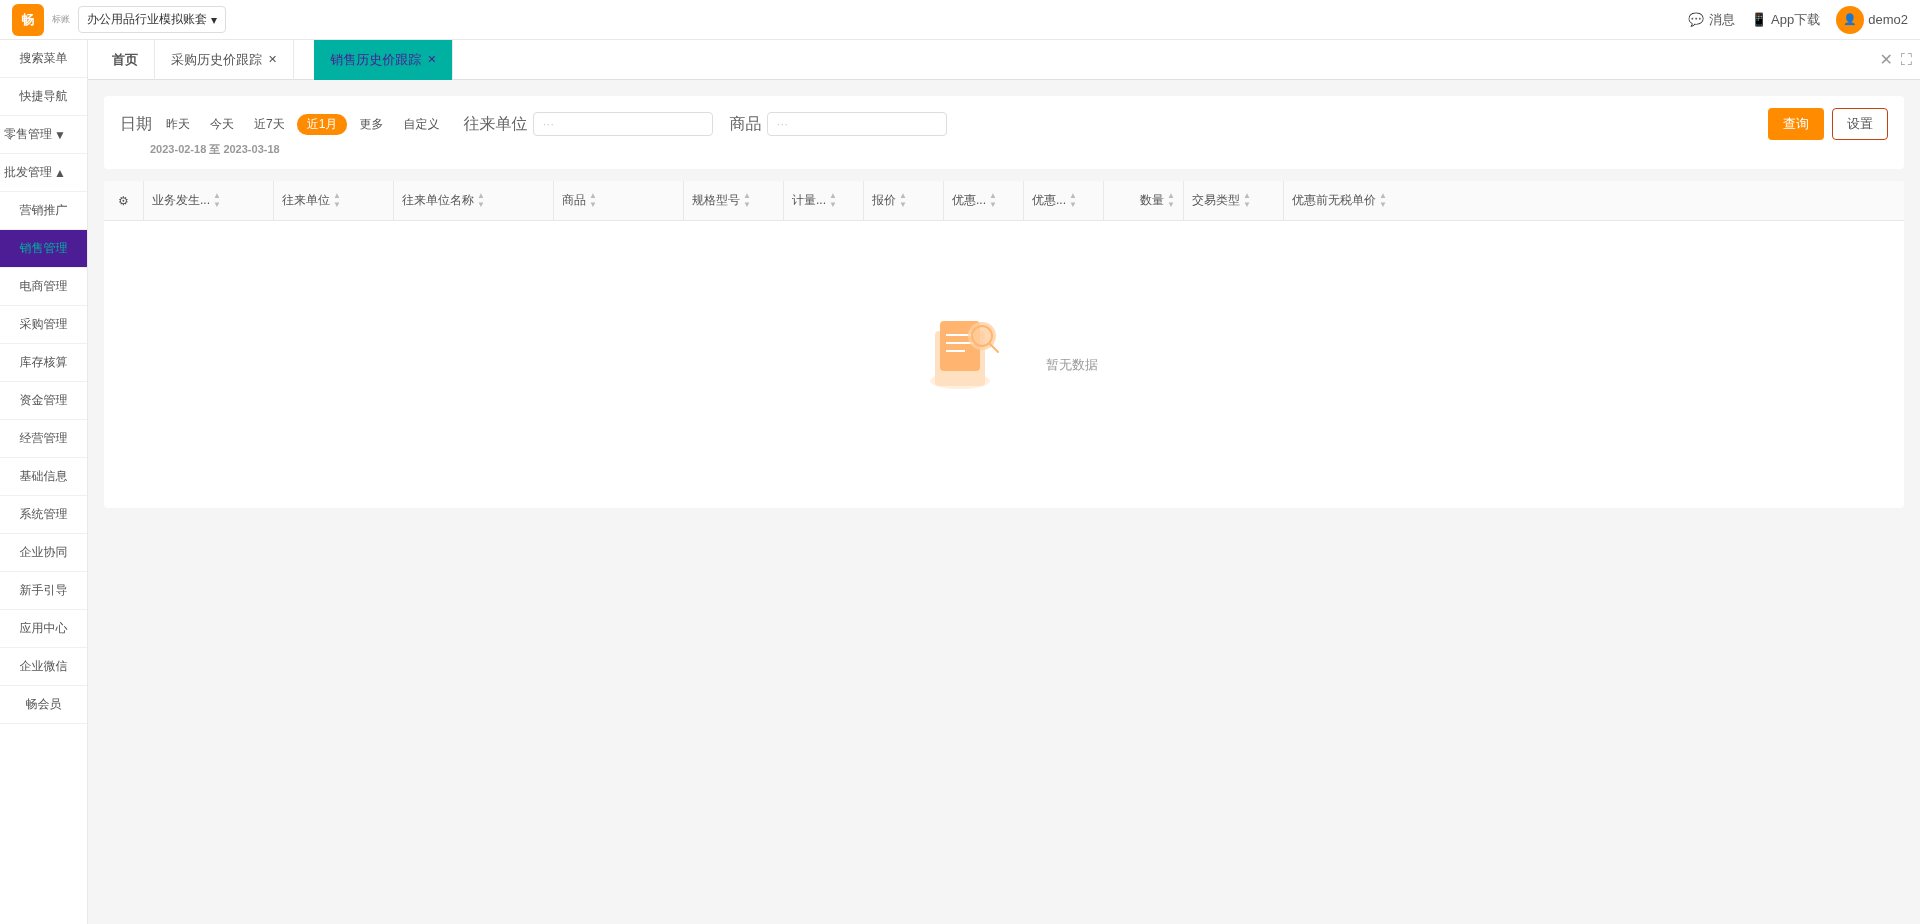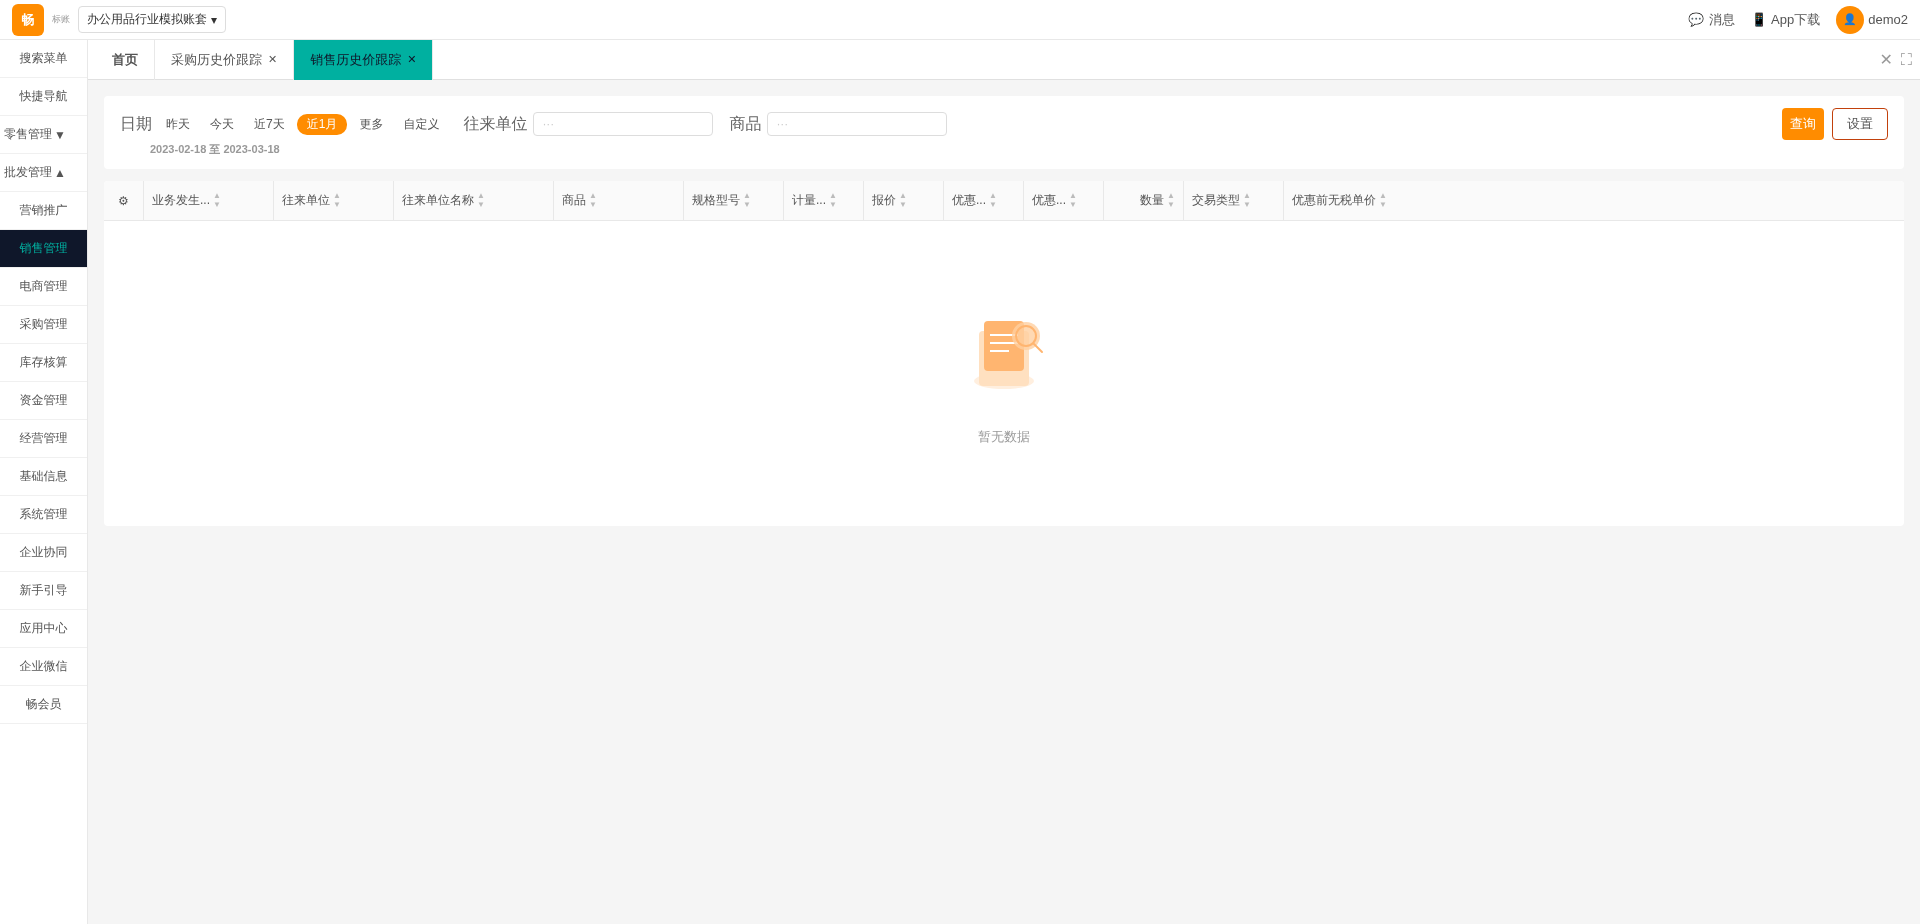--- a/index.html
+++ b/index.html
@@ -13,30 +13,30 @@
     .top-bar-right { display: flex; align-items: center; gap: 16px; font-size: 13px; color: #555; }
     .top-bar-right .item { display: flex; align-items: center; gap: 4px; cursor: pointer; }
     .avatar { width: 28px; height: 28px; border-radius: 50%; background: #ff8c00; display: flex; align-items: center; justify-content: center; color: white; font-size: 11px; }
 
     
     .main-layout { display: flex; flex: 1; overflow: hidden; }
 
     
     .sidebar { width: 88px; background: #fff; border-right: 1px solid #e8e8e8; display: flex; flex-direction: column; overflow-y: auto; }
     .sidebar-item { padding: 10px 4px; text-align: center; cursor: pointer; font-size: 12px; color: #555; border-bottom: 1px solid #f0f0f0; transition: background 0.2s; }
-    .sidebar-item.active { color: #00b0a0; background: #0f172a; }
+    .sidebar-item.active { color: #00b0a0; background: #4c1d95; }
     .sidebar-item.has-arrow { display: flex; align-items: center; justify-content: flex-start; gap: 2px; }
 
     
     .content-area { flex: 1; display: flex; flex-direction: column; overflow: hidden; background: #f5f5f5; }
 
     
     .tab-bar { display: flex; align-items: center; background: #fff; border-bottom: 1px solid #e0e0e0; height: 40px; padding: 0 8px; }
     .tab { display: flex; align-items: center; padding: 0 16px; height: 40px; cursor: pointer; font-size: 13px; color: #555; border-right: 1px solid #e8e8e8; gap: 6px; }
-    .tab.active { color: #0f172a; background: #00b0a0; }
+    .tab.active { color: #4c1d95; background: #00b0a0; margin-left: 20px; }
     .tab-home { color: #555; font-weight: bold; }
     .tab-close { font-size: 11px; cursor: pointer; color: inherit; }
     .tab-bar-actions { margin-left: auto; display: flex; gap: 8px; }
     .tab-action-btn { background: none; border: none; cursor: pointer; color: #999; font-size: 16px; }
 
     
     .page-content { padding: 16px; flex: 1; overflow-y: auto; background: #f5f5f5; }
     .page-header { background: #fff; padding: 12px 16px; border-radius: 4px; margin-bottom: 12px; display: flex; align-items: center; justify-content: space-between; }
     .page-title { font-size: 16px; font-weight: 600; color: #333; }
     .page-header-actions { display: flex; align-items: center; gap: 12px; font-size: 13px; color: #555; }
@@ -48,34 +48,34 @@
     .search-bar { background: #fff; padding: 12px 16px; border-radius: 4px; margin-bottom: 12px; }
     .search-row { display: flex; align-items: center; gap: 16px; flex-wrap: wrap; }
     .search-field { display: flex; align-items: center; gap: 6px; }
     .field-label { font-size: 16px; color: #666; white-space: nowrap; }
     .date-filter { display: flex; align-items: center; gap: 4px; }
     .date-btn { padding: 2px 8px; border-radius: 3px; cursor: pointer; font-size: 12px; color: #555; border: none; background: none; }
     .date-btn.active { background: #ff8c00; color: white; border-radius: 10px; padding: 2px 10px; }
     .date-range { font-size: 11px; color: #999; margin-top: 2px; }
     .input-field { border: 1px solid #ddd; border-radius: 4px; padding: 4px 8px; font-size: 12px; color: #333; min-width: 180px; cursor: pointer; display: flex; align-items: center; justify-content: space-between; }
     .search-actions { margin-left: auto; display: flex; gap: 8px; }
-    .btn-query { background: #ff8c00; color: white; border: none; padding: 6px 8px; border-radius: 4px; cursor: pointer; font-size: 13px; }
+    .btn-query { background: #ff8c00; color: white; border: none; padding: 6px 15px; border-radius: 4px; cursor: pointer; font-size: 13px; }
     .btn-settings { background: none; color: #555; border: 1px solid #c2410c; padding: 6px 14px; border-radius: 4px; cursor: pointer; font-size: 13px; }
 
     
     .table-container { background: #fff; border-radius: 4px; overflow: hidden; }
     .table-header { display: flex; align-items: center; background: #fafafa; border-bottom: 1px solid #e8e8e8; height: 40px; }
     .th { padding: 0 8px; font-size: 12px; color: #555; display: flex; align-items: center; gap: 3px; border-right: 1px solid #e8e8e8; height: 100%; white-space: nowrap; cursor: pointer; }
     .th:last-child { border-right: none; }
     .th-icon { width: 40px; justify-content: center; }
     .sort-arrows { display: flex; flex-direction: column; gap: 1px; }
     .sort-arrow { font-size: 8px; color: #bbb; line-height: 1; }
 
     
-    .empty-state { display: flex; flex-direction: column; align-items: center; justify-content: center; padding: 80px 0; }
+    .empty-state { display: flex; flex-direction: row; align-items: center; justify-content: center; padding: 80px 0; gap: 36px; }
     .empty-text { font-size: 13px; color: #999; }
 
     
     .col-settings { width: 40px; }
     .col-date { width: 130px; }
     .col-unit-code { width: 120px; }
     .col-unit-name { width: 160px; }
     .col-goods { width: 130px; }
     .col-spec { width: 100px; }
     .col-unit { width: 80px; }

